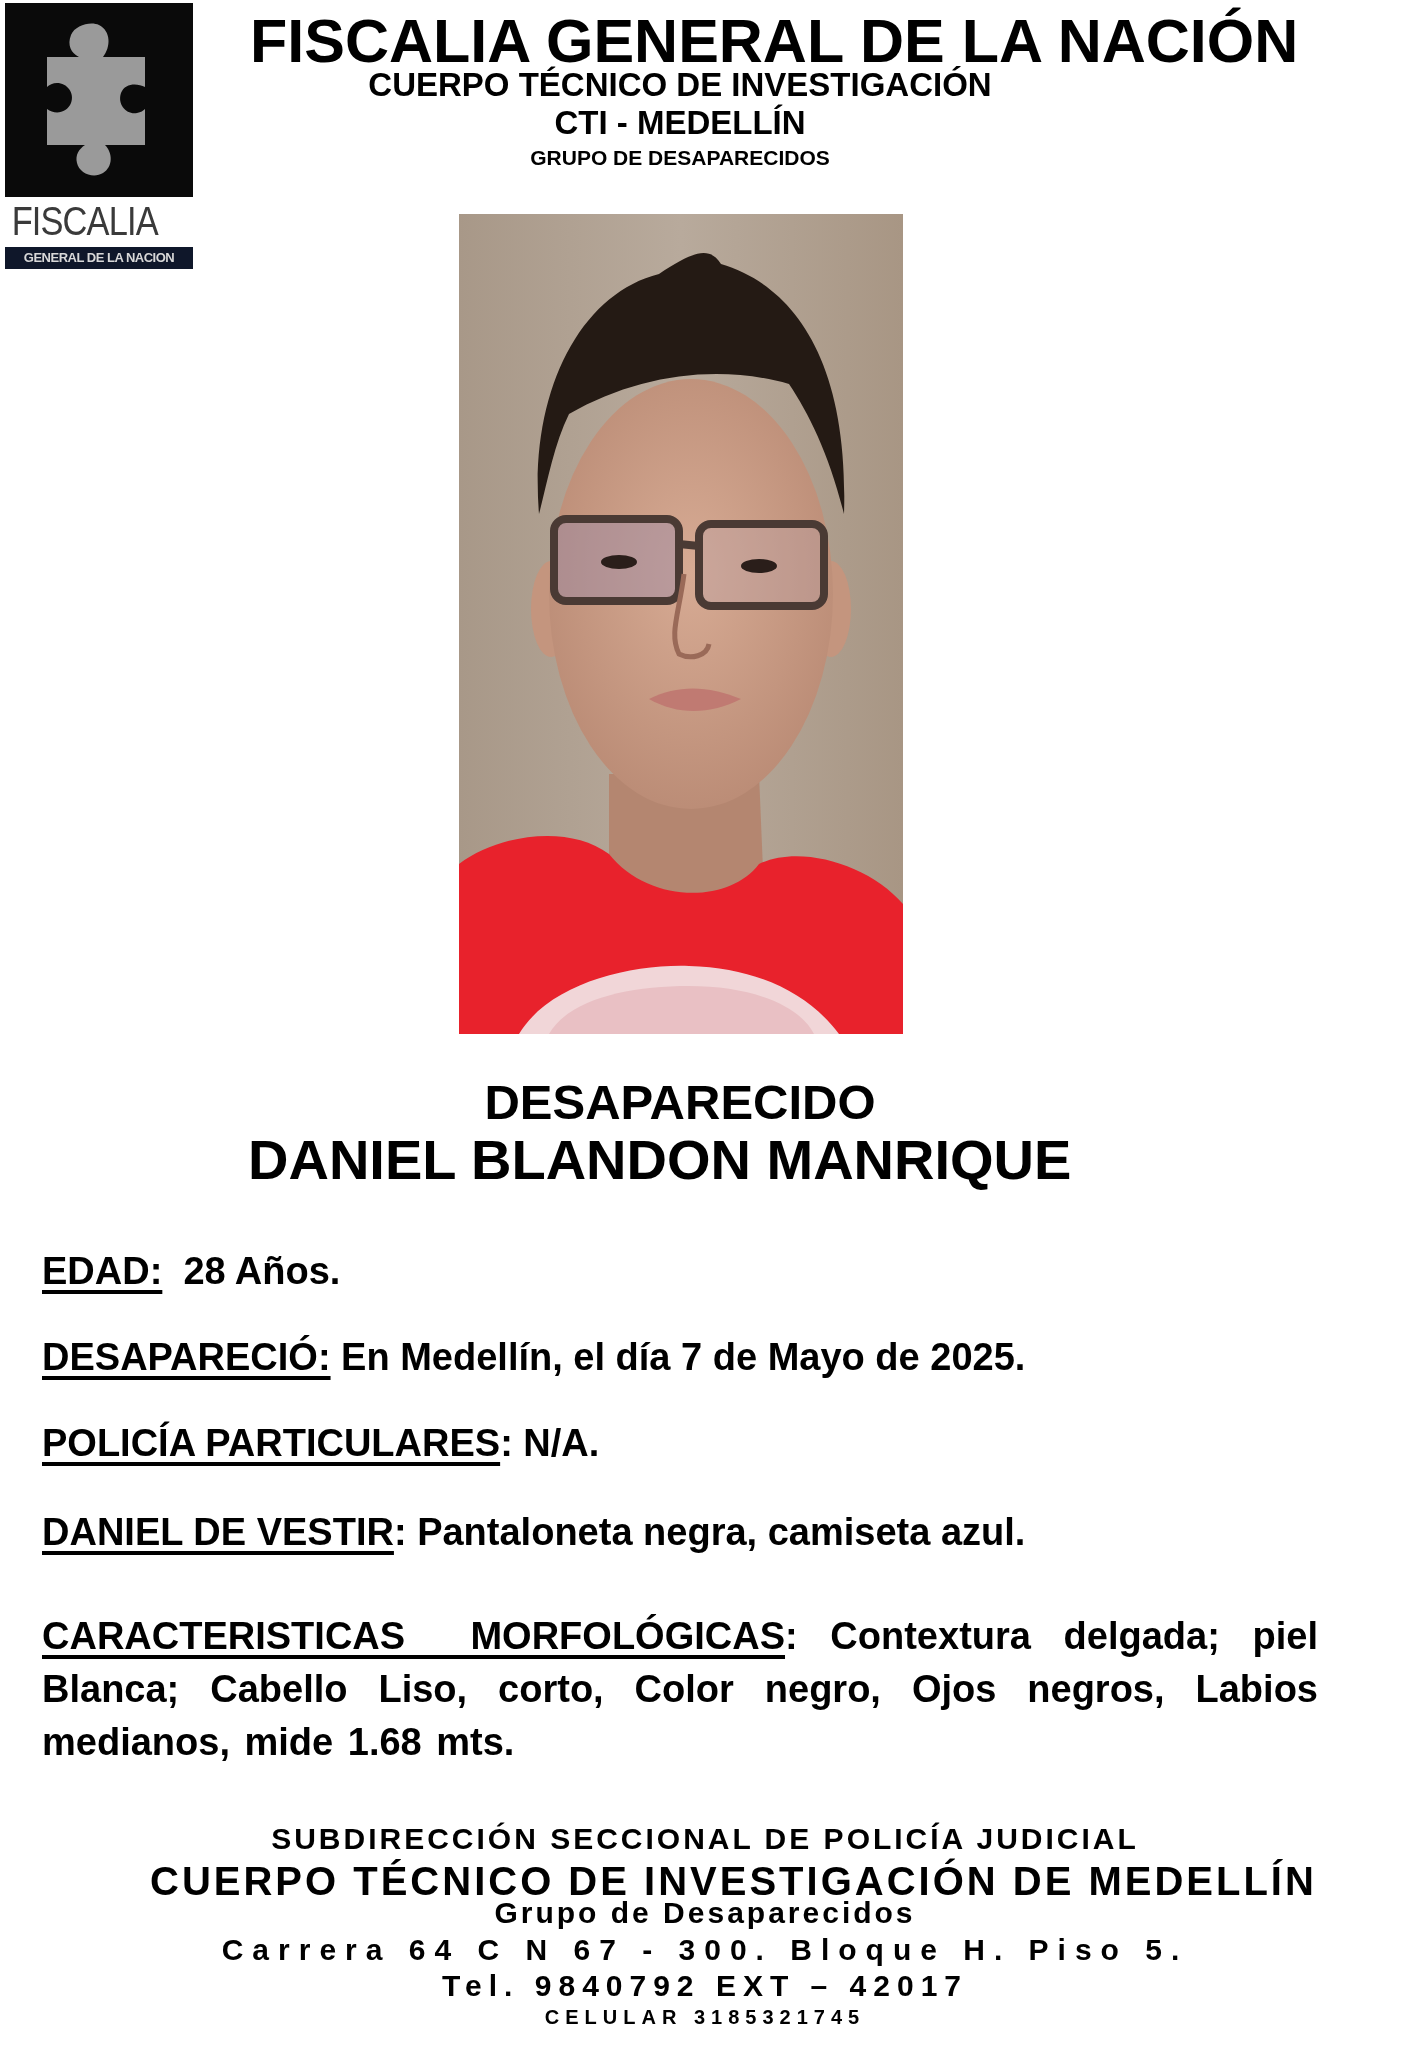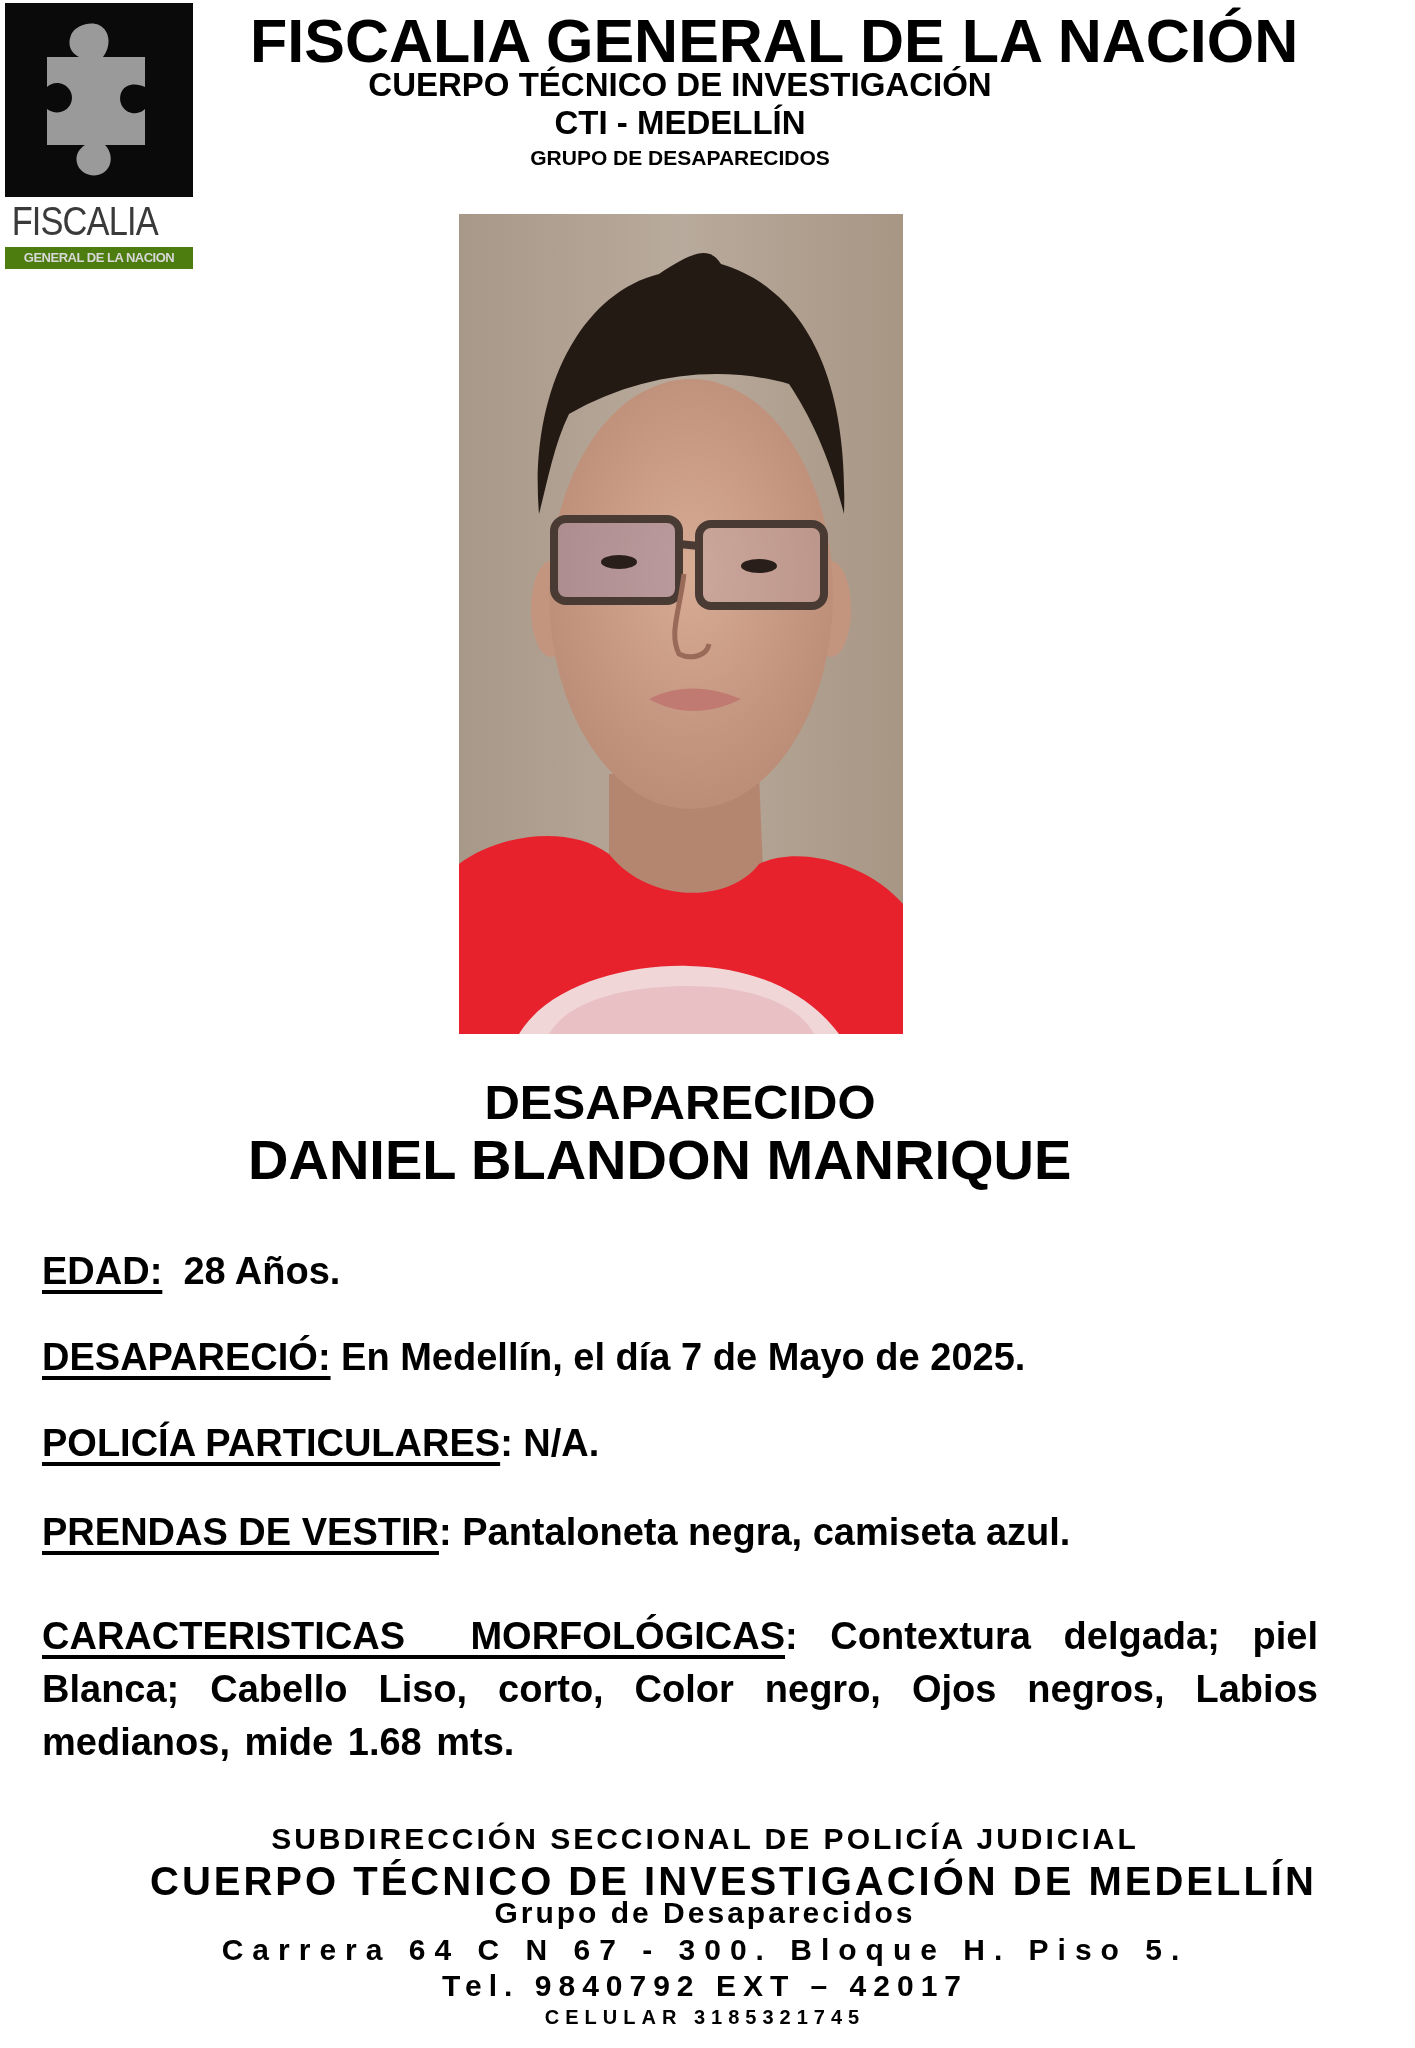--- a/index.html
+++ b/index.html
@@ -7,21 +7,21 @@
          font-family:"Liberation Sans", sans-serif; color:#000; }
   .abs { position:absolute; }
 
   
   .logo { left:3px; top:3px; width:190px; height:267px; background:#fff; }
   .logo-top { position:absolute; left:2px; top:0; width:188px; height:194px; background:#0a0a0a; }
   .logo-top svg { position:absolute; left:40px; top:14px; }
   .logo-word { position:absolute; left:0; top:196px; width:190px; text-align:center;
                font-family:"Liberation Sans", sans-serif; font-size:40px; color:#3a3a3a;
                letter-spacing:-1px; line-height:44px; transform:scaleX(0.86); transform-origin:left center; white-space:nowrap; }
-  .logo-sub { position:absolute; left:2px; top:244px; width:188px; height:22px; background:#4d7c0f;
+  .logo-sub { position:absolute; left:2px; top:244px; width:188px; height:22px; background:#0f172a;
               color:#d8d8d8; font-size:13px; font-weight:bold; line-height:22px; text-align:center;
               white-space:nowrap; letter-spacing:-0.5px; }
 
   
   .hdr { left:250px; width:860px; text-align:center; font-weight:bold; white-space:nowrap; line-height:1; }
   .h1 { top:11px; font-size:61px; }
   .h2 { top:68px; font-size:33px; }
   .h3 { top:106px; font-size:33px; }
   .h4 { top:147px; font-size:21px; }
 
@@ -116,21 +116,21 @@
 <div class="abs field f1">
   <span class="lbl">EDAD:</span><span style="white-space:pre">  28 Años.</span>
 </div>
 <div class="abs field f2">
   <span class="lbl">DESAPARECIÓ:</span><span style="white-space:pre"> En Medellín, el día 7 de Mayo de 2025.</span>
 </div>
 <div class="abs field f3">
   <span class="lbl">POLICÍA PARTICULARES</span><span>: N/A.</span>
 </div>
 <div class="abs field f4">
-  <span class="lbl">PRENDAS DE VESTIR</span><span>: Pantaloneta negra, camiseta azul.</span>
+  <span class="lbl">DANIEL DE VESTIR</span><span>: Pantaloneta negra, camiseta azul.</span>
 </div>
 <div class="abs para">
   <span class="lbl" style="white-space:pre">CARACTERISTICAS  MORFOLÓGICAS</span><span>: Contextura delgada; piel Blanca; Cabello Liso, corto, Color negro, Ojos negros, Labios medianos, mide 1.68 mts.</span>
 </div>
 
 <div class="abs foot ft1">SUBDIRECCIÓN SECCIONAL DE POLICÍA JUDICIAL</div>
 <div class="abs foot ft2">CUERPO TÉCNICO DE INVESTIGACIÓN DE MEDELLÍN</div>
 <div class="abs foot ft3">Grupo de Desaparecidos</div>
 <div class="abs foot ft4">Carrera 64 C N 67 - 300. Bloque H. Piso 5.</div>
 <div class="abs foot ft5">Tel. 9840792 EXT – 42017</div>

